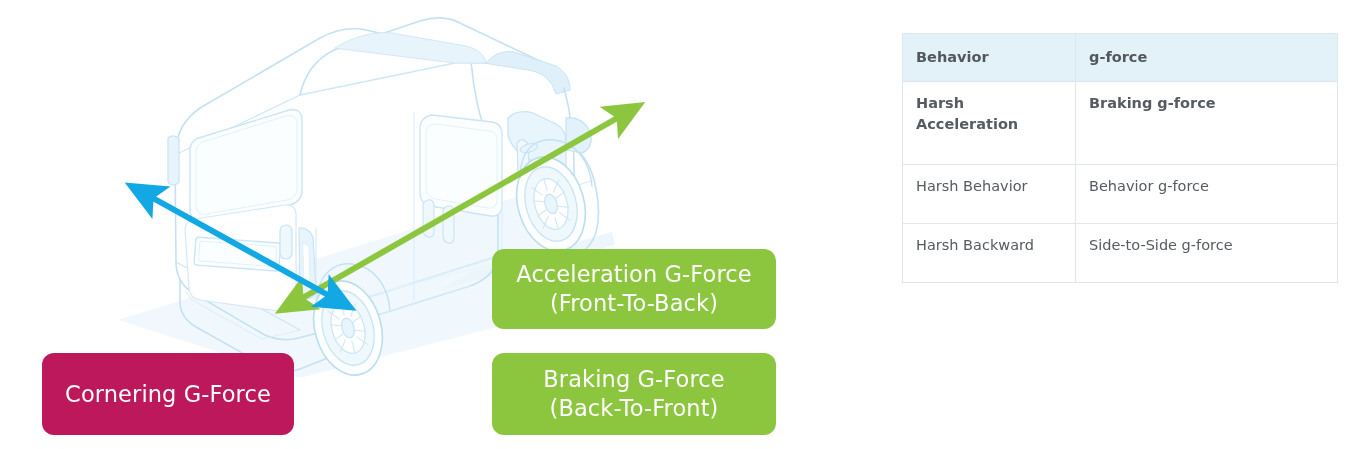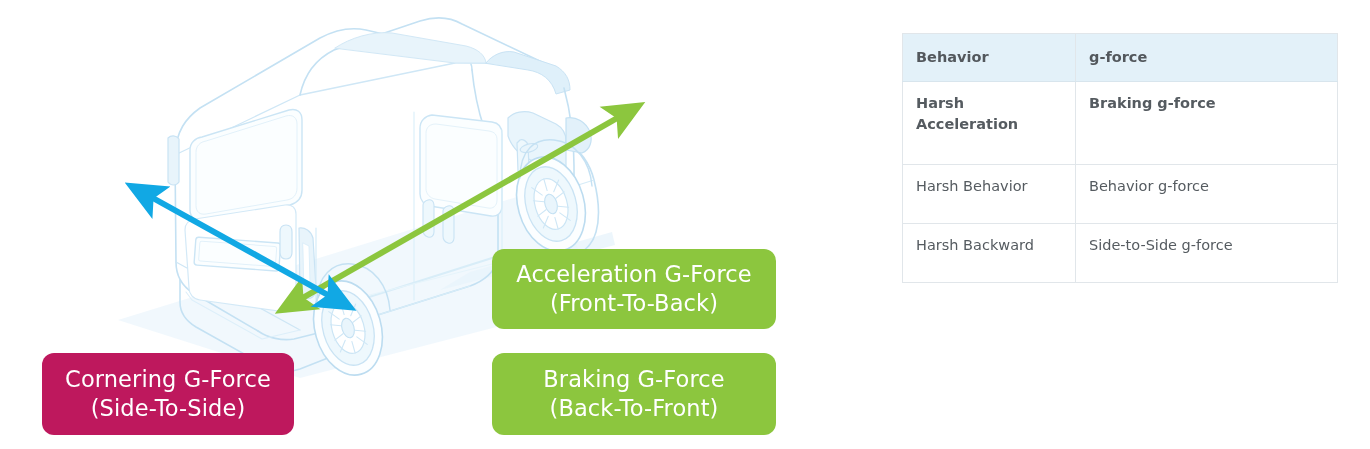--- a/index.html
+++ b/index.html
@@ -279,21 +279,20 @@
     <span class="line2">(Front-To-Back)</span>
   </div>
 
   <div class="callout" id="callout-braking" style="background:#8cc63e;">
     <span>Braking G-Force</span>
     <span class="line2">(Back-To-Front)</span>
   </div>
 
   <div class="callout" id="callout-cornering" style="background:#be185d;">
     <span>Cornering G-Force</span>
-    <span class="line2">(Side-To-Side)</span>
   </div>
 
   <div id="gforce-table-wrap">
     <table class="gforce-table">
       <colgroup>
         <col class="c1">
           <col class="c2">
       </colgroup>
       <thead>
         <tr>

